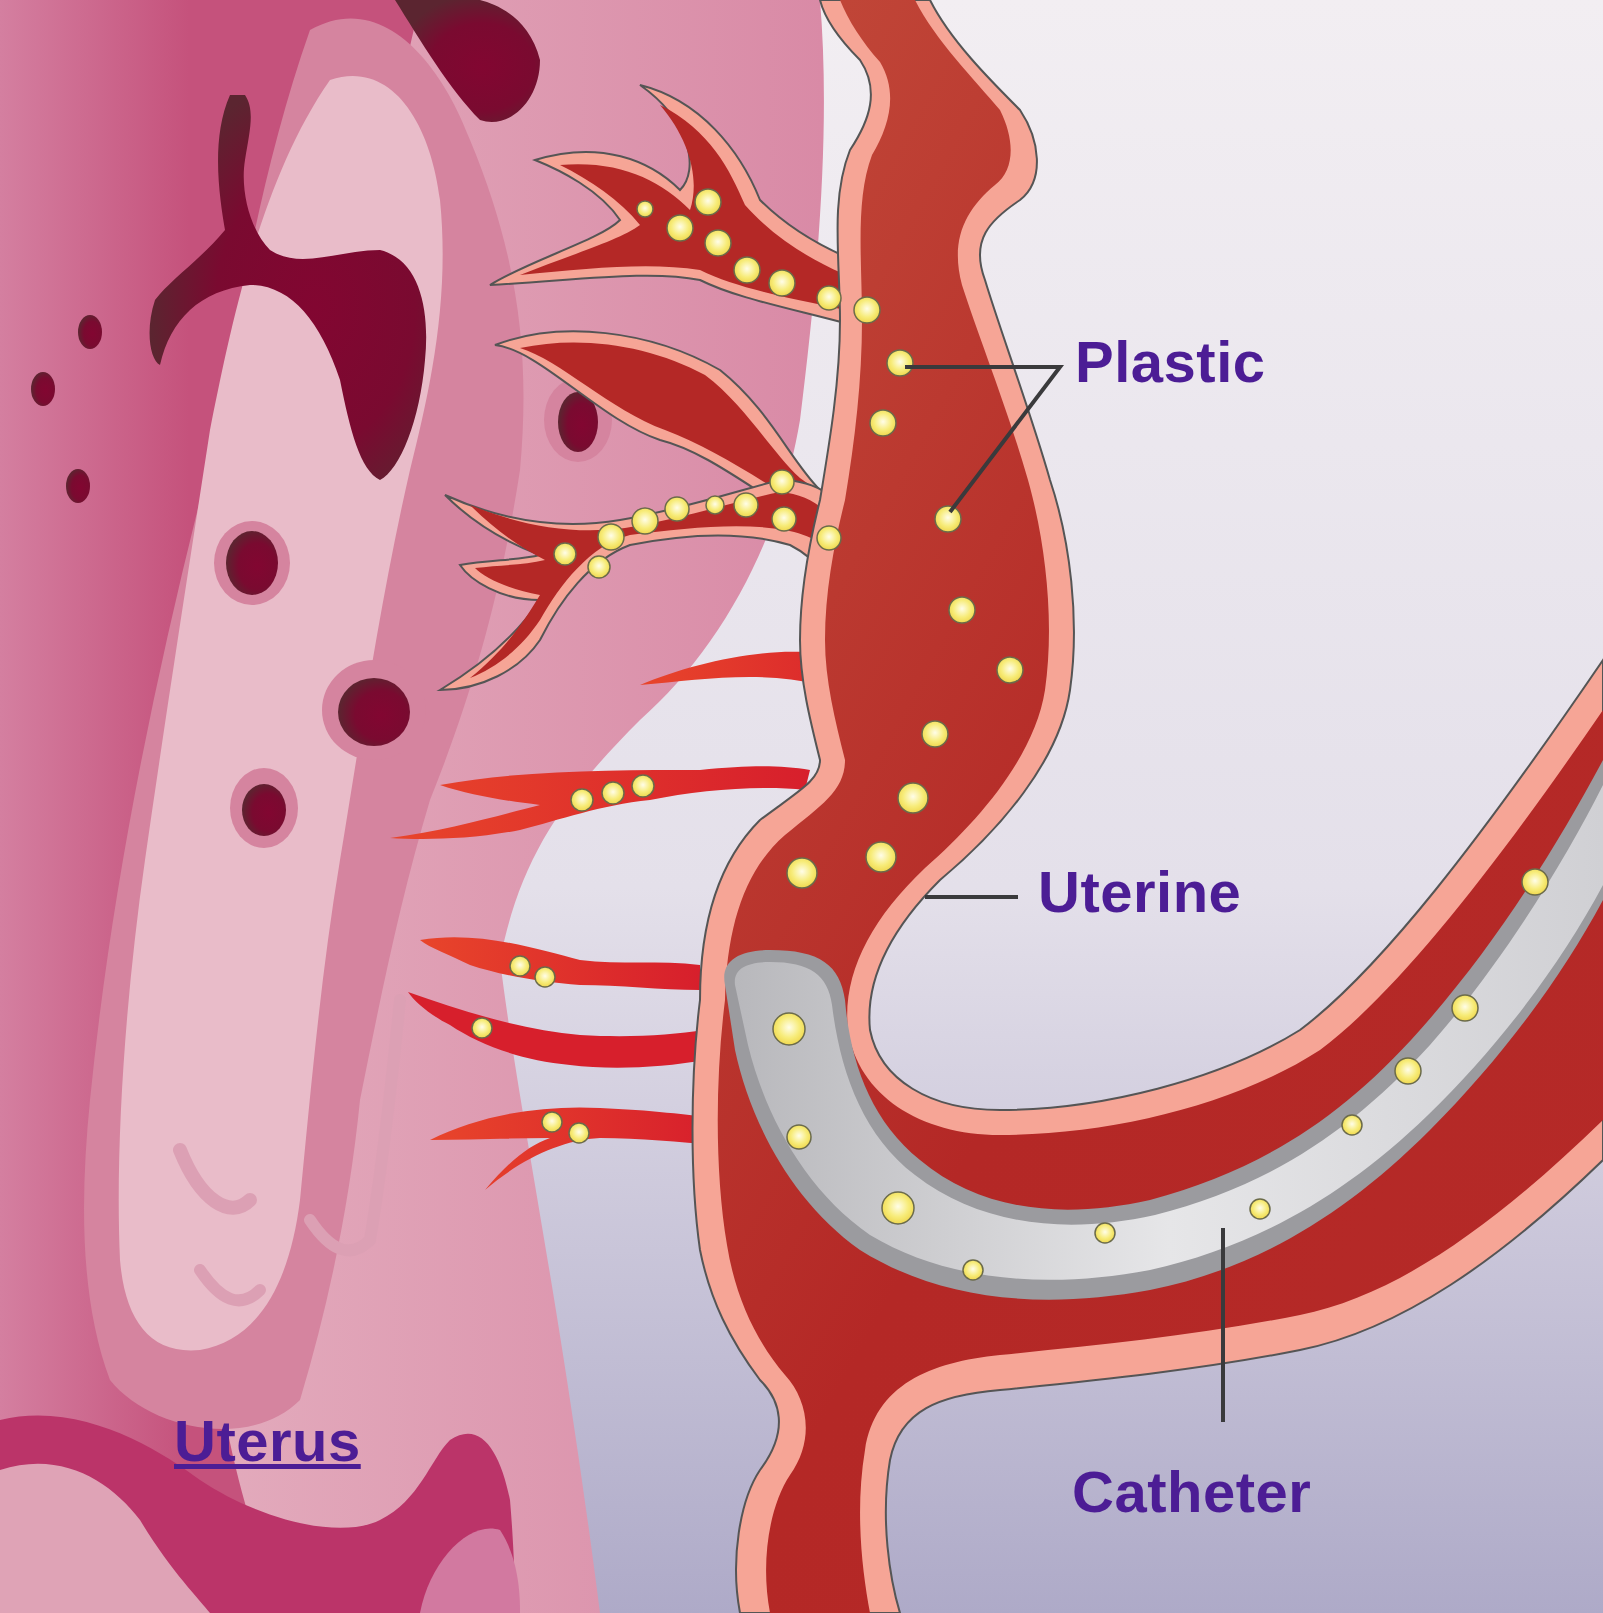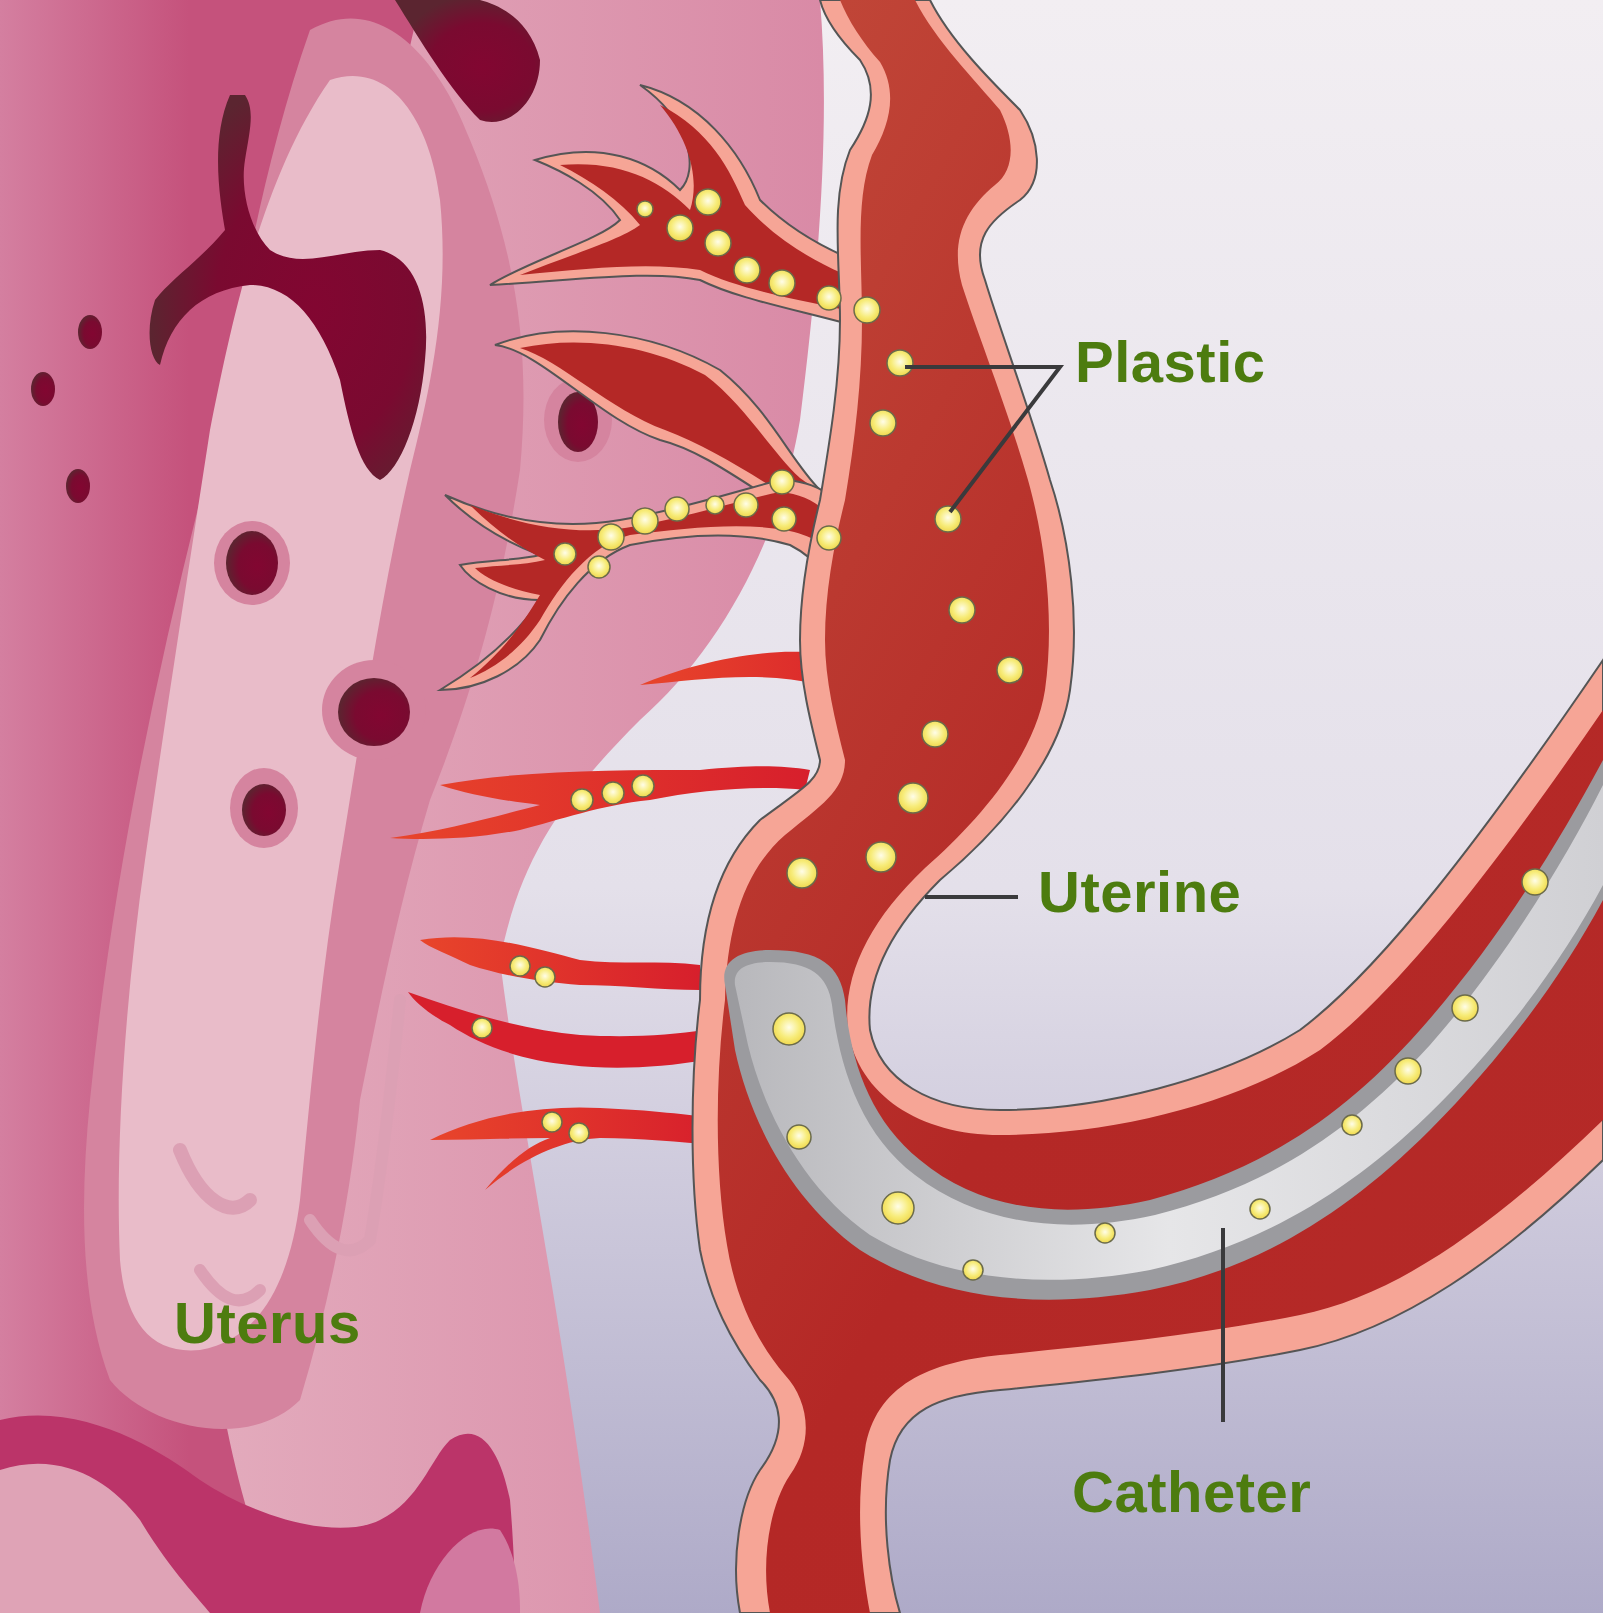--- a/index.html
+++ b/index.html
@@ -3,21 +3,21 @@
 <meta charset="utf-8">
 <style>
   html, body { margin: 0; padding: 0; }
   body { width: 1603px; height: 1613px; overflow: hidden; background: #efeaf0; }
   #stage { position: relative; width: 1603px; height: 1613px; }
   #stage svg { position: absolute; left: 0; top: 0; }
   .label {
     position: absolute;
     font-family: "Liberation Sans", sans-serif;
     font-weight: bold;
-    color: #4d7c0f;
+    color: #4c1d95;
     line-height: 1.05;
     font-size: 58px;
     letter-spacing: 0.5px;
   }
 </style>
 </head>
 <body>
 
 <div id="stage">
 <svg width="1603" height="1613" viewBox="0 0 1603 1613" xmlns="http://www.w3.org/2000/svg">
@@ -184,16 +184,16 @@
   </div>
 
   <div class="label" style="left:1038px; top:862px;">
     <div>Uterine</div>
   </div>
 
   <div class="label" style="left:1072px; top:1462px;">
     <span>Catheter</span>
   </div>
 
-  <div class="label" style="left:174px; top:1293px;">
+  <div class="label" style="left:174px; top:1411px;text-decoration:underline;">
     <span>Uterus</span>
   </div>
 </div>
 
 </body></html>

